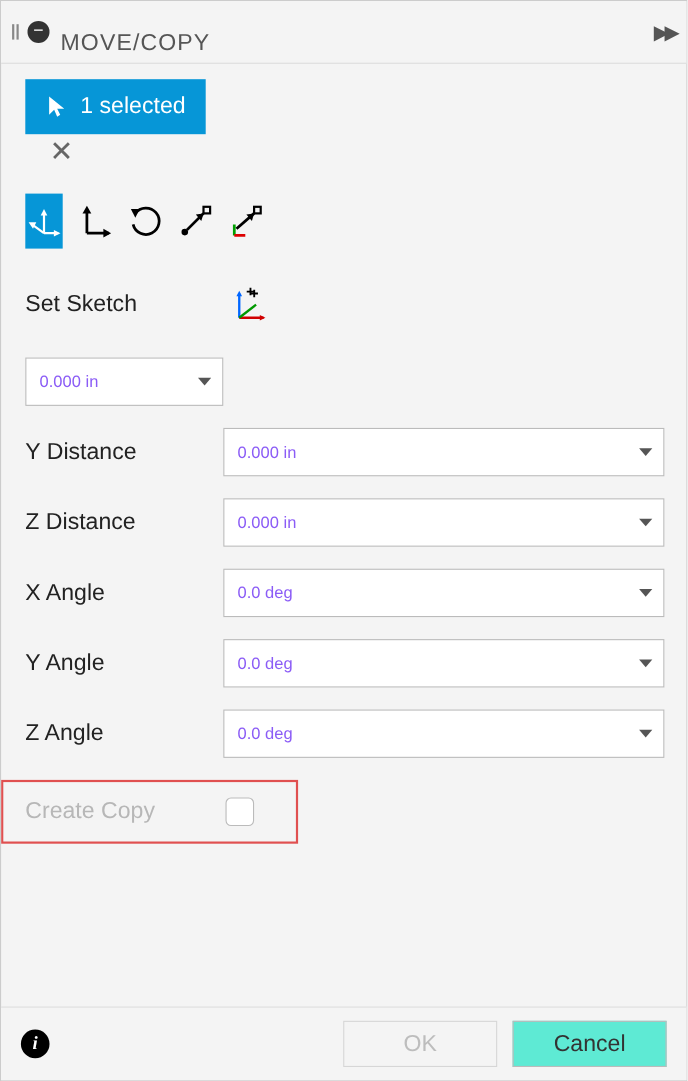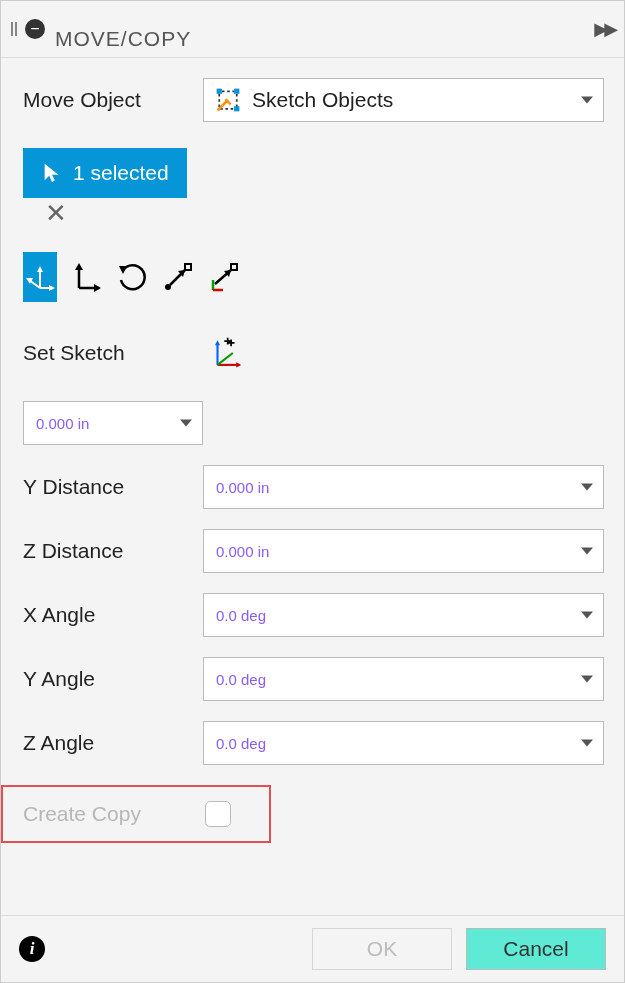--- a/index.html
+++ b/index.html
@@ -137,37 +137,20 @@
           <span></span>
         </div>
     </div>
     <div class="minus-circle">−</div>
     <div class="title-text">MOVE/COPY</div>
     <div class="ff-icon">▶▶</div>
   </div>
 
   <div class="content">
 
-    <div class="row tall">
-      <div class="label">Move Object</div>
-      <div class="dropdown">
-        <svg class="sketch-icon" viewBox="0 0 32 32">
-          <rect x="3" y="3" width="6" height="6" fill="#0696d7"></rect>
-          <rect x="23" y="3" width="6" height="6" fill="#0696d7"></rect>
-          <rect x="23" y="23" width="6" height="6" fill="#0696d7"></rect>
-          <path d="M6 9 L6 26 L23 26" stroke="#333" stroke-width="2" fill="none" stroke-dasharray="3 3"></path>
-          <path d="M9 6 L23 6" stroke="#333" stroke-width="2" fill="none" stroke-dasharray="3 3"></path>
-          <path d="M26 9 L26 23" stroke="#333" stroke-width="2" fill="none" stroke-dasharray="3 3"></path>
-          <path d="M4 28 L16 16" stroke="#f7931e" stroke-width="3"></path>
-          <path d="M14 14 L20 20 L18 22 L12 16 Z" fill="#f7931e"></path>
-        </svg>
-        <span class="dd-text">Sketch Objects</span>
-        <span class="caret"></span>
-      </div>
-    </div>
 
     <div class="row tall">
       <div>
         <span class="chip">
           <svg viewBox="0 0 24 24">
             <path d="M4 2 L4 20 L9 15 L12 22 L15 20 L12 14 L19 14 Z" fill="#fff"></path>
           </svg>
           <span>1 selected</span>
         </span>
         <span class="clear-x">✕</span>

